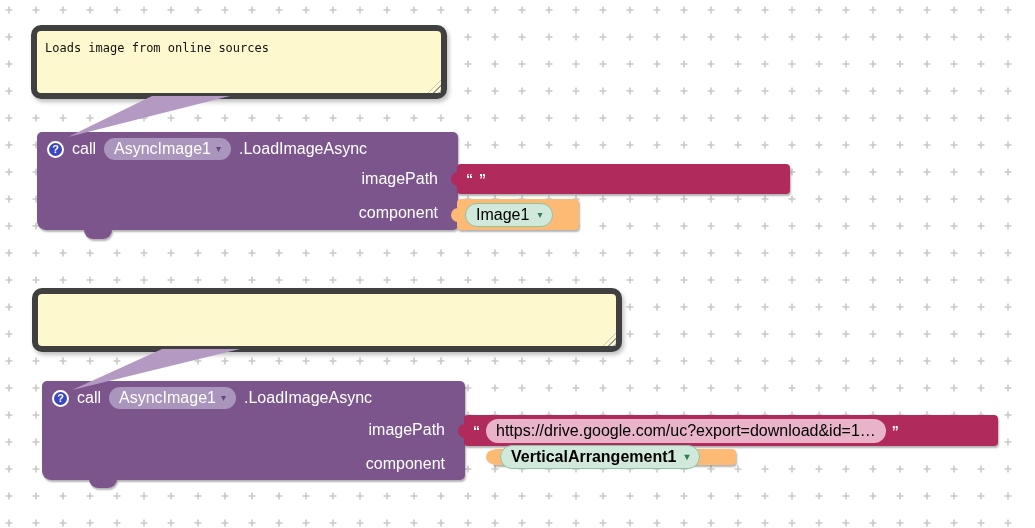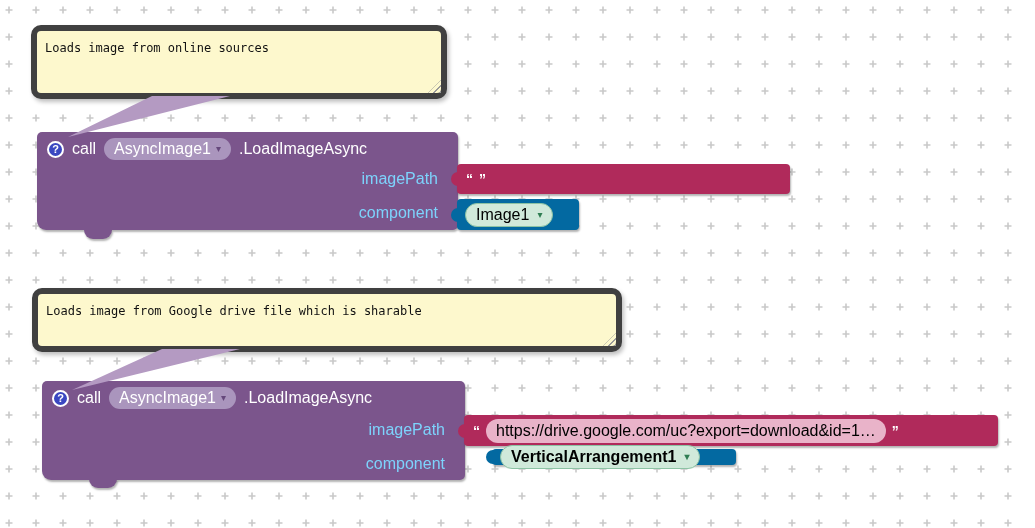--- a/index.html
+++ b/index.html
@@ -24,51 +24,50 @@
   .next-bump{position:absolute;z-index:2;background:#7b558c;width:28px;height:9px;
              border-radius:0 0 11px 11px;box-shadow:1px 2px 2px rgba(0,0,0,.3);}
   .row1{position:absolute;left:10px;top:5px;display:flex;align-items:center;gap:8px;height:24px;}
   .help-icon{width:17px;height:17px;border-radius:50%;background:#3a47c1;border:2px solid #fff;
              box-sizing:border-box;color:#fff;font-size:11px;font-weight:bold;display:flex;
              align-items:center;justify-content:center;line-height:1;z-index:4;position:relative;}
   .call-label,.method-label{color:#fff;font-size:16px;line-height:20px;}
   .dropdown{background:#aa95bd;border-radius:12px;padding:1px 10px;display:flex;align-items:center;
             gap:5px;color:#fff;font-size:16px;line-height:20px;cursor:pointer;}
   .dropdown .caret{font-size:10px;color:#66487c;line-height:1;}
-  .param-label{position:absolute;right:20px;color:#7dd3fc;font-size:16px;line-height:20px;text-align:right;}
+  .param-label{position:absolute;right:20px;color:#ffffff;font-size:16px;line-height:20px;text-align:right;}
 
   
   .vblock{position:absolute;z-index:2;border-radius:4px;display:flex;align-items:center;
           box-sizing:border-box;box-shadow:1px 2px 2px rgba(0,0,0,.3);}
   .vblock::before{content:"";position:absolute;left:-6px;top:50%;margin-top:-7px;width:8px;
                   height:14px;background:inherit;border-radius:7px 0 0 7px;}
   .string-block{background:#b02a5b;padding:0 9px;gap:6px;}
   .quote{color:#fff;font-size:14px;font-weight:bold;line-height:1;}
   .string-field{background:#e9b3c9;border-radius:13px;padding:2px 10px;color:#000;font-size:16px;
                 line-height:20px;white-space:nowrap;}
-  .component-block{background:#0369a1;padding:0 8px;}
+  .component-block{background:#fdba74;padding:0 8px;}
   .comp-field{background:#d0e9da;border:1px solid #8cc3a4;border-radius:12px;padding:1px 10px;
               display:flex;align-items:center;gap:8px;color:#000;font-size:16px;line-height:20px;}
   .comp-field .caret{font-size:10px;color:#2e7d52;line-height:1;}
 </style>
 </head>
 <body>
 
 <div id="canvas">
   <svg id="grid-svg" width="1035" height="528">
     <path id="grid-path" fill="none" stroke="#c9c9c9" stroke-width="1.6" d="M5.5 10h7M9 6.5v7M32.5 10h7M36 6.5v7M59.5 10h7M63 6.5v7M86.5 10h7M90 6.5v7M113.5 10h7M117 6.5v7M140.5 10h7M144 6.5v7M167.5 10h7M171 6.5v7M194.5 10h7M198 6.5v7M221.5 10h7M225 6.5v7M248.5 10h7M252 6.5v7M275.5 10h7M279 6.5v7M302.5 10h7M306 6.5v7M329.5 10h7M333 6.5v7M356.5 10h7M360 6.5v7M383.5 10h7M387 6.5v7M410.5 10h7M414 6.5v7M437.5 10h7M441 6.5v7M464.5 10h7M468 6.5v7M491.5 10h7M495 6.5v7M518.5 10h7M522 6.5v7M545.5 10h7M549 6.5v7M572.5 10h7M576 6.5v7M599.5 10h7M603 6.5v7M626.5 10h7M630 6.5v7M653.5 10h7M657 6.5v7M680.5 10h7M684 6.5v7M707.5 10h7M711 6.5v7M734.5 10h7M738 6.5v7M761.5 10h7M765 6.5v7M788.5 10h7M792 6.5v7M815.5 10h7M819 6.5v7M842.5 10h7M846 6.5v7M869.5 10h7M873 6.5v7M896.5 10h7M900 6.5v7M923.5 10h7M927 6.5v7M950.5 10h7M954 6.5v7M977.5 10h7M981 6.5v7M1004.5 10h7M1008 6.5v7M5.5 37h7M9 33.5v7M32.5 37h7M36 33.5v7M59.5 37h7M63 33.5v7M86.5 37h7M90 33.5v7M113.5 37h7M117 33.5v7M140.5 37h7M144 33.5v7M167.5 37h7M171 33.5v7M194.5 37h7M198 33.5v7M221.5 37h7M225 33.5v7M248.5 37h7M252 33.5v7M275.5 37h7M279 33.5v7M302.5 37h7M306 33.5v7M329.5 37h7M333 33.5v7M356.5 37h7M360 33.5v7M383.5 37h7M387 33.5v7M410.5 37h7M414 33.5v7M437.5 37h7M441 33.5v7M464.5 37h7M468 33.5v7M491.5 37h7M495 33.5v7M518.5 37h7M522 33.5v7M545.5 37h7M549 33.5v7M572.5 37h7M576 33.5v7M599.5 37h7M603 33.5v7M626.5 37h7M630 33.5v7M653.5 37h7M657 33.5v7M680.5 37h7M684 33.5v7M707.5 37h7M711 33.5v7M734.5 37h7M738 33.5v7M761.5 37h7M765 33.5v7M788.5 37h7M792 33.5v7M815.5 37h7M819 33.5v7M842.5 37h7M846 33.5v7M869.5 37h7M873 33.5v7M896.5 37h7M900 33.5v7M923.5 37h7M927 33.5v7M950.5 37h7M954 33.5v7M977.5 37h7M981 33.5v7M1004.5 37h7M1008 33.5v7M5.5 64h7M9 60.5v7M32.5 64h7M36 60.5v7M59.5 64h7M63 60.5v7M86.5 64h7M90 60.5v7M113.5 64h7M117 60.5v7M140.5 64h7M144 60.5v7M167.5 64h7M171 60.5v7M194.5 64h7M198 60.5v7M221.5 64h7M225 60.5v7M248.5 64h7M252 60.5v7M275.5 64h7M279 60.5v7M302.5 64h7M306 60.5v7M329.5 64h7M333 60.5v7M356.5 64h7M360 60.5v7M383.5 64h7M387 60.5v7M410.5 64h7M414 60.5v7M437.5 64h7M441 60.5v7M464.5 64h7M468 60.5v7M491.5 64h7M495 60.5v7M518.5 64h7M522 60.5v7M545.5 64h7M549 60.5v7M572.5 64h7M576 60.5v7M599.5 64h7M603 60.5v7M626.5 64h7M630 60.5v7M653.5 64h7M657 60.5v7M680.5 64h7M684 60.5v7M707.5 64h7M711 60.5v7M734.5 64h7M738 60.5v7M761.5 64h7M765 60.5v7M788.5 64h7M792 60.5v7M815.5 64h7M819 60.5v7M842.5 64h7M846 60.5v7M869.5 64h7M873 60.5v7M896.5 64h7M900 60.5v7M923.5 64h7M927 60.5v7M950.5 64h7M954 60.5v7M977.5 64h7M981 60.5v7M1004.5 64h7M1008 60.5v7M5.5 91h7M9 87.5v7M32.5 91h7M36 87.5v7M59.5 91h7M63 87.5v7M86.5 91h7M90 87.5v7M113.5 91h7M117 87.5v7M140.5 91h7M144 87.5v7M167.5 91h7M171 87.5v7M194.5 91h7M198 87.5v7M221.5 91h7M225 87.5v7M248.5 91h7M252 87.5v7M275.5 91h7M279 87.5v7M302.5 91h7M306 87.5v7M329.5 91h7M333 87.5v7M356.5 91h7M360 87.5v7M383.5 91h7M387 87.5v7M410.5 91h7M414 87.5v7M437.5 91h7M441 87.5v7M464.5 91h7M468 87.5v7M491.5 91h7M495 87.5v7M518.5 91h7M522 87.5v7M545.5 91h7M549 87.5v7M572.5 91h7M576 87.5v7M599.5 91h7M603 87.5v7M626.5 91h7M630 87.5v7M653.5 91h7M657 87.5v7M680.5 91h7M684 87.5v7M707.5 91h7M711 87.5v7M734.5 91h7M738 87.5v7M761.5 91h7M765 87.5v7M788.5 91h7M792 87.5v7M815.5 91h7M819 87.5v7M842.5 91h7M846 87.5v7M869.5 91h7M873 87.5v7M896.5 91h7M900 87.5v7M923.5 91h7M927 87.5v7M950.5 91h7M954 87.5v7M977.5 91h7M981 87.5v7M1004.5 91h7M1008 87.5v7M5.5 118h7M9 114.5v7M32.5 118h7M36 114.5v7M59.5 118h7M63 114.5v7M86.5 118h7M90 114.5v7M113.5 118h7M117 114.5v7M140.5 118h7M144 114.5v7M167.5 118h7M171 114.5v7M194.5 118h7M198 114.5v7M221.5 118h7M225 114.5v7M248.5 118h7M252 114.5v7M275.5 118h7M279 114.5v7M302.5 118h7M306 114.5v7M329.5 118h7M333 114.5v7M356.5 118h7M360 114.5v7M383.5 118h7M387 114.5v7M410.5 118h7M414 114.5v7M437.5 118h7M441 114.5v7M464.5 118h7M468 114.5v7M491.5 118h7M495 114.5v7M518.5 118h7M522 114.5v7M545.5 118h7M549 114.5v7M572.5 118h7M576 114.5v7M599.5 118h7M603 114.5v7M626.5 118h7M630 114.5v7M653.5 118h7M657 114.5v7M680.5 118h7M684 114.5v7M707.5 118h7M711 114.5v7M734.5 118h7M738 114.5v7M761.5 118h7M765 114.5v7M788.5 118h7M792 114.5v7M815.5 118h7M819 114.5v7M842.5 118h7M846 114.5v7M869.5 118h7M873 114.5v7M896.5 118h7M900 114.5v7M923.5 118h7M927 114.5v7M950.5 118h7M954 114.5v7M977.5 118h7M981 114.5v7M1004.5 118h7M1008 114.5v7M5.5 145h7M9 141.5v7M32.5 145h7M36 141.5v7M59.5 145h7M63 141.5v7M86.5 145h7M90 141.5v7M113.5 145h7M117 141.5v7M140.5 145h7M144 141.5v7M167.5 145h7M171 141.5v7M194.5 145h7M198 141.5v7M221.5 145h7M225 141.5v7M248.5 145h7M252 141.5v7M275.5 145h7M279 141.5v7M302.5 145h7M306 141.5v7M329.5 145h7M333 141.5v7M356.5 145h7M360 141.5v7M383.5 145h7M387 141.5v7M410.5 145h7M414 141.5v7M437.5 145h7M441 141.5v7M464.5 145h7M468 141.5v7M491.5 145h7M495 141.5v7M518.5 145h7M522 141.5v7M545.5 145h7M549 141.5v7M572.5 145h7M576 141.5v7M599.5 145h7M603 141.5v7M626.5 145h7M630 141.5v7M653.5 145h7M657 141.5v7M680.5 145h7M684 141.5v7M707.5 145h7M711 141.5v7M734.5 145h7M738 141.5v7M761.5 145h7M765 141.5v7M788.5 145h7M792 141.5v7M815.5 145h7M819 141.5v7M842.5 145h7M846 141.5v7M869.5 145h7M873 141.5v7M896.5 145h7M900 141.5v7M923.5 145h7M927 141.5v7M950.5 145h7M954 141.5v7M977.5 145h7M981 141.5v7M1004.5 145h7M1008 141.5v7M5.5 172h7M9 168.5v7M32.5 172h7M36 168.5v7M59.5 172h7M63 168.5v7M86.5 172h7M90 168.5v7M113.5 172h7M117 168.5v7M140.5 172h7M144 168.5v7M167.5 172h7M171 168.5v7M194.5 172h7M198 168.5v7M221.5 172h7M225 168.5v7M248.5 172h7M252 168.5v7M275.5 172h7M279 168.5v7M302.5 172h7M306 168.5v7M329.5 172h7M333 168.5v7M356.5 172h7M360 168.5v7M383.5 172h7M387 168.5v7M410.5 172h7M414 168.5v7M437.5 172h7M441 168.5v7M464.5 172h7M468 168.5v7M491.5 172h7M495 168.5v7M518.5 172h7M522 168.5v7M545.5 172h7M549 168.5v7M572.5 172h7M576 168.5v7M599.5 172h7M603 168.5v7M626.5 172h7M630 168.5v7M653.5 172h7M657 168.5v7M680.5 172h7M684 168.5v7M707.5 172h7M711 168.5v7M734.5 172h7M738 168.5v7M761.5 172h7M765 168.5v7M788.5 172h7M792 168.5v7M815.5 172h7M819 168.5v7M842.5 172h7M846 168.5v7M869.5 172h7M873 168.5v7M896.5 172h7M900 168.5v7M923.5 172h7M927 168.5v7M950.5 172h7M954 168.5v7M977.5 172h7M981 168.5v7M1004.5 172h7M1008 168.5v7M5.5 199h7M9 195.5v7M32.5 199h7M36 195.5v7M59.5 199h7M63 195.5v7M86.5 199h7M90 195.5v7M113.5 199h7M117 195.5v7M140.5 199h7M144 195.5v7M167.5 199h7M171 195.5v7M194.5 199h7M198 195.5v7M221.5 199h7M225 195.5v7M248.5 199h7M252 195.5v7M275.5 199h7M279 195.5v7M302.5 199h7M306 195.5v7M329.5 199h7M333 195.5v7M356.5 199h7M360 195.5v7M383.5 199h7M387 195.5v7M410.5 199h7M414 195.5v7M437.5 199h7M441 195.5v7M464.5 199h7M468 195.5v7M491.5 199h7M495 195.5v7M518.5 199h7M522 195.5v7M545.5 199h7M549 195.5v7M572.5 199h7M576 195.5v7M599.5 199h7M603 195.5v7M626.5 199h7M630 195.5v7M653.5 199h7M657 195.5v7M680.5 199h7M684 195.5v7M707.5 199h7M711 195.5v7M734.5 199h7M738 195.5v7M761.5 199h7M765 195.5v7M788.5 199h7M792 195.5v7M815.5 199h7M819 195.5v7M842.5 199h7M846 195.5v7M869.5 199h7M873 195.5v7M896.5 199h7M900 195.5v7M923.5 199h7M927 195.5v7M950.5 199h7M954 195.5v7M977.5 199h7M981 195.5v7M1004.5 199h7M1008 195.5v7M5.5 226h7M9 222.5v7M32.5 226h7M36 222.5v7M59.5 226h7M63 222.5v7M86.5 226h7M90 222.5v7M113.5 226h7M117 222.5v7M140.5 226h7M144 222.5v7M167.5 226h7M171 222.5v7M194.5 226h7M198 222.5v7M221.5 226h7M225 222.5v7M248.5 226h7M252 222.5v7M275.5 226h7M279 222.5v7M302.5 226h7M306 222.5v7M329.5 226h7M333 222.5v7M356.5 226h7M360 222.5v7M383.5 226h7M387 222.5v7M410.5 226h7M414 222.5v7M437.5 226h7M441 222.5v7M464.5 226h7M468 222.5v7M491.5 226h7M495 222.5v7M518.5 226h7M522 222.5v7M545.5 226h7M549 222.5v7M572.5 226h7M576 222.5v7M599.5 226h7M603 222.5v7M626.5 226h7M630 222.5v7M653.5 226h7M657 222.5v7M680.5 226h7M684 222.5v7M707.5 226h7M711 222.5v7M734.5 226h7M738 222.5v7M761.5 226h7M765 222.5v7M788.5 226h7M792 222.5v7M815.5 226h7M819 222.5v7M842.5 226h7M846 222.5v7M869.5 226h7M873 222.5v7M896.5 226h7M900 222.5v7M923.5 226h7M927 222.5v7M950.5 226h7M954 222.5v7M977.5 226h7M981 222.5v7M1004.5 226h7M1008 222.5v7M5.5 253h7M9 249.5v7M32.5 253h7M36 249.5v7M59.5 253h7M63 249.5v7M86.5 253h7M90 249.5v7M113.5 253h7M117 249.5v7M140.5 253h7M144 249.5v7M167.5 253h7M171 249.5v7M194.5 253h7M198 249.5v7M221.5 253h7M225 249.5v7M248.5 253h7M252 249.5v7M275.5 253h7M279 249.5v7M302.5 253h7M306 249.5v7M329.5 253h7M333 249.5v7M356.5 253h7M360 249.5v7M383.5 253h7M387 249.5v7M410.5 253h7M414 249.5v7M437.5 253h7M441 249.5v7M464.5 253h7M468 249.5v7M491.5 253h7M495 249.5v7M518.5 253h7M522 249.5v7M545.5 253h7M549 249.5v7M572.5 253h7M576 249.5v7M599.5 253h7M603 249.5v7M626.5 253h7M630 249.5v7M653.5 253h7M657 249.5v7M680.5 253h7M684 249.5v7M707.5 253h7M711 249.5v7M734.5 253h7M738 249.5v7M761.5 253h7M765 249.5v7M788.5 253h7M792 249.5v7M815.5 253h7M819 249.5v7M842.5 253h7M846 249.5v7M869.5 253h7M873 249.5v7M896.5 253h7M900 249.5v7M923.5 253h7M927 249.5v7M950.5 253h7M954 249.5v7M977.5 253h7M981 249.5v7M1004.5 253h7M1008 249.5v7M5.5 280h7M9 276.5v7M32.5 280h7M36 276.5v7M59.5 280h7M63 276.5v7M86.5 280h7M90 276.5v7M113.5 280h7M117 276.5v7M140.5 280h7M144 276.5v7M167.5 280h7M171 276.5v7M194.5 280h7M198 276.5v7M221.5 280h7M225 276.5v7M248.5 280h7M252 276.5v7M275.5 280h7M279 276.5v7M302.5 280h7M306 276.5v7M329.5 280h7M333 276.5v7M356.5 280h7M360 276.5v7M383.5 280h7M387 276.5v7M410.5 280h7M414 276.5v7M437.5 280h7M441 276.5v7M464.5 280h7M468 276.5v7M491.5 280h7M495 276.5v7M518.5 280h7M522 276.5v7M545.5 280h7M549 276.5v7M572.5 280h7M576 276.5v7M599.5 280h7M603 276.5v7M626.5 280h7M630 276.5v7M653.5 280h7M657 276.5v7M680.5 280h7M684 276.5v7M707.5 280h7M711 276.5v7M734.5 280h7M738 276.5v7M761.5 280h7M765 276.5v7M788.5 280h7M792 276.5v7M815.5 280h7M819 276.5v7M842.5 280h7M846 276.5v7M869.5 280h7M873 276.5v7M896.5 280h7M900 276.5v7M923.5 280h7M927 276.5v7M950.5 280h7M954 276.5v7M977.5 280h7M981 276.5v7M1004.5 280h7M1008 276.5v7M5.5 307h7M9 303.5v7M32.5 307h7M36 303.5v7M59.5 307h7M63 303.5v7M86.5 307h7M90 303.5v7M113.5 307h7M117 303.5v7M140.5 307h7M144 303.5v7M167.5 307h7M171 303.5v7M194.5 307h7M198 303.5v7M221.5 307h7M225 303.5v7M248.5 307h7M252 303.5v7M275.5 307h7M279 303.5v7M302.5 307h7M306 303.5v7M329.5 307h7M333 303.5v7M356.5 307h7M360 303.5v7M383.5 307h7M387 303.5v7M410.5 307h7M414 303.5v7M437.5 307h7M441 303.5v7M464.5 307h7M468 303.5v7M491.5 307h7M495 303.5v7M518.5 307h7M522 303.5v7M545.5 307h7M549 303.5v7M572.5 307h7M576 303.5v7M599.5 307h7M603 303.5v7M626.5 307h7M630 303.5v7M653.5 307h7M657 303.5v7M680.5 307h7M684 303.5v7M707.5 307h7M711 303.5v7M734.5 307h7M738 303.5v7M761.5 307h7M765 303.5v7M788.5 307h7M792 303.5v7M815.5 307h7M819 303.5v7M842.5 307h7M846 303.5v7M869.5 307h7M873 303.5v7M896.5 307h7M900 303.5v7M923.5 307h7M927 303.5v7M950.5 307h7M954 303.5v7M977.5 307h7M981 303.5v7M1004.5 307h7M1008 303.5v7M5.5 334h7M9 330.5v7M32.5 334h7M36 330.5v7M59.5 334h7M63 330.5v7M86.5 334h7M90 330.5v7M113.5 334h7M117 330.5v7M140.5 334h7M144 330.5v7M167.5 334h7M171 330.5v7M194.5 334h7M198 330.5v7M221.5 334h7M225 330.5v7M248.5 334h7M252 330.5v7M275.5 334h7M279 330.5v7M302.5 334h7M306 330.5v7M329.5 334h7M333 330.5v7M356.5 334h7M360 330.5v7M383.5 334h7M387 330.5v7M410.5 334h7M414 330.5v7M437.5 334h7M441 330.5v7M464.5 334h7M468 330.5v7M491.5 334h7M495 330.5v7M518.5 334h7M522 330.5v7M545.5 334h7M549 330.5v7M572.5 334h7M576 330.5v7M599.5 334h7M603 330.5v7M626.5 334h7M630 330.5v7M653.5 334h7M657 330.5v7M680.5 334h7M684 330.5v7M707.5 334h7M711 330.5v7M734.5 334h7M738 330.5v7M761.5 334h7M765 330.5v7M788.5 334h7M792 330.5v7M815.5 334h7M819 330.5v7M842.5 334h7M846 330.5v7M869.5 334h7M873 330.5v7M896.5 334h7M900 330.5v7M923.5 334h7M927 330.5v7M950.5 334h7M954 330.5v7M977.5 334h7M981 330.5v7M1004.5 334h7M1008 330.5v7M5.5 361h7M9 357.5v7M32.5 361h7M36 357.5v7M59.5 361h7M63 357.5v7M86.5 361h7M90 357.5v7M113.5 361h7M117 357.5v7M140.5 361h7M144 357.5v7M167.5 361h7M171 357.5v7M194.5 361h7M198 357.5v7M221.5 361h7M225 357.5v7M248.5 361h7M252 357.5v7M275.5 361h7M279 357.5v7M302.5 361h7M306 357.5v7M329.5 361h7M333 357.5v7M356.5 361h7M360 357.5v7M383.5 361h7M387 357.5v7M410.5 361h7M414 357.5v7M437.5 361h7M441 357.5v7M464.5 361h7M468 357.5v7M491.5 361h7M495 357.5v7M518.5 361h7M522 357.5v7M545.5 361h7M549 357.5v7M572.5 361h7M576 357.5v7M599.5 361h7M603 357.5v7M626.5 361h7M630 357.5v7M653.5 361h7M657 357.5v7M680.5 361h7M684 357.5v7M707.5 361h7M711 357.5v7M734.5 361h7M738 357.5v7M761.5 361h7M765 357.5v7M788.5 361h7M792 357.5v7M815.5 361h7M819 357.5v7M842.5 361h7M846 357.5v7M869.5 361h7M873 357.5v7M896.5 361h7M900 357.5v7M923.5 361h7M927 357.5v7M950.5 361h7M954 357.5v7M977.5 361h7M981 357.5v7M1004.5 361h7M1008 357.5v7M5.5 388h7M9 384.5v7M32.5 388h7M36 384.5v7M59.5 388h7M63 384.5v7M86.5 388h7M90 384.5v7M113.5 388h7M117 384.5v7M140.5 388h7M144 384.5v7M167.5 388h7M171 384.5v7M194.5 388h7M198 384.5v7M221.5 388h7M225 384.5v7M248.5 388h7M252 384.5v7M275.5 388h7M279 384.5v7M302.5 388h7M306 384.5v7M329.5 388h7M333 384.5v7M356.5 388h7M360 384.5v7M383.5 388h7M387 384.5v7M410.5 388h7M414 384.5v7M437.5 388h7M441 384.5v7M464.5 388h7M468 384.5v7M491.5 388h7M495 384.5v7M518.5 388h7M522 384.5v7M545.5 388h7M549 384.5v7M572.5 388h7M576 384.5v7M599.5 388h7M603 384.5v7M626.5 388h7M630 384.5v7M653.5 388h7M657 384.5v7M680.5 388h7M684 384.5v7M707.5 388h7M711 384.5v7M734.5 388h7M738 384.5v7M761.5 388h7M765 384.5v7M788.5 388h7M792 384.5v7M815.5 388h7M819 384.5v7M842.5 388h7M846 384.5v7M869.5 388h7M873 384.5v7M896.5 388h7M900 384.5v7M923.5 388h7M927 384.5v7M950.5 388h7M954 384.5v7M977.5 388h7M981 384.5v7M1004.5 388h7M1008 384.5v7M5.5 415h7M9 411.5v7M32.5 415h7M36 411.5v7M59.5 415h7M63 411.5v7M86.5 415h7M90 411.5v7M113.5 415h7M117 411.5v7M140.5 415h7M144 411.5v7M167.5 415h7M171 411.5v7M194.5 415h7M198 411.5v7M221.5 415h7M225 411.5v7M248.5 415h7M252 411.5v7M275.5 415h7M279 411.5v7M302.5 415h7M306 411.5v7M329.5 415h7M333 411.5v7M356.5 415h7M360 411.5v7M383.5 415h7M387 411.5v7M410.5 415h7M414 411.5v7M437.5 415h7M441 411.5v7M464.5 415h7M468 411.5v7M491.5 415h7M495 411.5v7M518.5 415h7M522 411.5v7M545.5 415h7M549 411.5v7M572.5 415h7M576 411.5v7M599.5 415h7M603 411.5v7M626.5 415h7M630 411.5v7M653.5 415h7M657 411.5v7M680.5 415h7M684 411.5v7M707.5 415h7M711 411.5v7M734.5 415h7M738 411.5v7M761.5 415h7M765 411.5v7M788.5 415h7M792 411.5v7M815.5 415h7M819 411.5v7M842.5 415h7M846 411.5v7M869.5 415h7M873 411.5v7M896.5 415h7M900 411.5v7M923.5 415h7M927 411.5v7M950.5 415h7M954 411.5v7M977.5 415h7M981 411.5v7M1004.5 415h7M1008 411.5v7M5.5 442h7M9 438.5v7M32.5 442h7M36 438.5v7M59.5 442h7M63 438.5v7M86.5 442h7M90 438.5v7M113.5 442h7M117 438.5v7M140.5 442h7M144 438.5v7M167.5 442h7M171 438.5v7M194.5 442h7M198 438.5v7M221.5 442h7M225 438.5v7M248.5 442h7M252 438.5v7M275.5 442h7M279 438.5v7M302.5 442h7M306 438.5v7M329.5 442h7M333 438.5v7M356.5 442h7M360 438.5v7M383.5 442h7M387 438.5v7M410.5 442h7M414 438.5v7M437.5 442h7M441 438.5v7M464.5 442h7M468 438.5v7M491.5 442h7M495 438.5v7M518.5 442h7M522 438.5v7M545.5 442h7M549 438.5v7M572.5 442h7M576 438.5v7M599.5 442h7M603 438.5v7M626.5 442h7M630 438.5v7M653.5 442h7M657 438.5v7M680.5 442h7M684 438.5v7M707.5 442h7M711 438.5v7M734.5 442h7M738 438.5v7M761.5 442h7M765 438.5v7M788.5 442h7M792 438.5v7M815.5 442h7M819 438.5v7M842.5 442h7M846 438.5v7M869.5 442h7M873 438.5v7M896.5 442h7M900 438.5v7M923.5 442h7M927 438.5v7M950.5 442h7M954 438.5v7M977.5 442h7M981 438.5v7M1004.5 442h7M1008 438.5v7M5.5 469h7M9 465.5v7M32.5 469h7M36 465.5v7M59.5 469h7M63 465.5v7M86.5 469h7M90 465.5v7M113.5 469h7M117 465.5v7M140.5 469h7M144 465.5v7M167.5 469h7M171 465.5v7M194.5 469h7M198 465.5v7M221.5 469h7M225 465.5v7M248.5 469h7M252 465.5v7M275.5 469h7M279 465.5v7M302.5 469h7M306 465.5v7M329.5 469h7M333 465.5v7M356.5 469h7M360 465.5v7M383.5 469h7M387 465.5v7M410.5 469h7M414 465.5v7M437.5 469h7M441 465.5v7M464.5 469h7M468 465.5v7M491.5 469h7M495 465.5v7M518.5 469h7M522 465.5v7M545.5 469h7M549 465.5v7M572.5 469h7M576 465.5v7M599.5 469h7M603 465.5v7M626.5 469h7M630 465.5v7M653.5 469h7M657 465.5v7M680.5 469h7M684 465.5v7M707.5 469h7M711 465.5v7M734.5 469h7M738 465.5v7M761.5 469h7M765 465.5v7M788.5 469h7M792 465.5v7M815.5 469h7M819 465.5v7M842.5 469h7M846 465.5v7M869.5 469h7M873 465.5v7M896.5 469h7M900 465.5v7M923.5 469h7M927 465.5v7M950.5 469h7M954 465.5v7M977.5 469h7M981 465.5v7M1004.5 469h7M1008 465.5v7M5.5 496h7M9 492.5v7M32.5 496h7M36 492.5v7M59.5 496h7M63 492.5v7M86.5 496h7M90 492.5v7M113.5 496h7M117 492.5v7M140.5 496h7M144 492.5v7M167.5 496h7M171 492.5v7M194.5 496h7M198 492.5v7M221.5 496h7M225 492.5v7M248.5 496h7M252 492.5v7M275.5 496h7M279 492.5v7M302.5 496h7M306 492.5v7M329.5 496h7M333 492.5v7M356.5 496h7M360 492.5v7M383.5 496h7M387 492.5v7M410.5 496h7M414 492.5v7M437.5 496h7M441 492.5v7M464.5 496h7M468 492.5v7M491.5 496h7M495 492.5v7M518.5 496h7M522 492.5v7M545.5 496h7M549 492.5v7M572.5 496h7M576 492.5v7M599.5 496h7M603 492.5v7M626.5 496h7M630 492.5v7M653.5 496h7M657 492.5v7M680.5 496h7M684 492.5v7M707.5 496h7M711 492.5v7M734.5 496h7M738 492.5v7M761.5 496h7M765 492.5v7M788.5 496h7M792 492.5v7M815.5 496h7M819 492.5v7M842.5 496h7M846 492.5v7M869.5 496h7M873 492.5v7M896.5 496h7M900 492.5v7M923.5 496h7M927 492.5v7M950.5 496h7M954 492.5v7M977.5 496h7M981 492.5v7M1004.5 496h7M1008 492.5v7M5.5 523h7M9 519.5v7M32.5 523h7M36 519.5v7M59.5 523h7M63 519.5v7M86.5 523h7M90 519.5v7M113.5 523h7M117 519.5v7M140.5 523h7M144 519.5v7M167.5 523h7M171 519.5v7M194.5 523h7M198 519.5v7M221.5 523h7M225 519.5v7M248.5 523h7M252 519.5v7M275.5 523h7M279 519.5v7M302.5 523h7M306 519.5v7M329.5 523h7M333 519.5v7M356.5 523h7M360 519.5v7M383.5 523h7M387 519.5v7M410.5 523h7M414 519.5v7M437.5 523h7M441 519.5v7M464.5 523h7M468 519.5v7M491.5 523h7M495 519.5v7M518.5 523h7M522 519.5v7M545.5 523h7M549 519.5v7M572.5 523h7M576 519.5v7M599.5 523h7M603 519.5v7M626.5 523h7M630 519.5v7M653.5 523h7M657 519.5v7M680.5 523h7M684 519.5v7M707.5 523h7M711 519.5v7M734.5 523h7M738 519.5v7M761.5 523h7M765 519.5v7M788.5 523h7M792 519.5v7M815.5 523h7M819 519.5v7M842.5 523h7M846 519.5v7M869.5 523h7M873 519.5v7M896.5 523h7M900 519.5v7M923.5 523h7M927 519.5v7M950.5 523h7M954 519.5v7M977.5 523h7M981 519.5v7M1004.5 523h7M1008 519.5v7"></path>
   </svg>
 
   <div class="comment" style="left:31px;top:25px;width:416px;height:74px;">
     <div class="comment-text">Loads image from online sources</div>
     <div class="grip"></div>
   </div>
 
   <div class="comment" style="left:32px;top:288px;width:590px;height:64px;">
-    <div class="comment-text">Loads image from Google drive file which is sharable</div>
     <div class="grip"></div>
   </div>
 
   <div class="block-body" style="left:37px;top:132px;width:421px;height:98px;">
     <div class="row1">
       <div class="help-icon">?</div>
       <span class="call-label">call</span>
       <div class="dropdown">
         <span>AsyncImage1</span>
         <span class="caret">▾</span>

